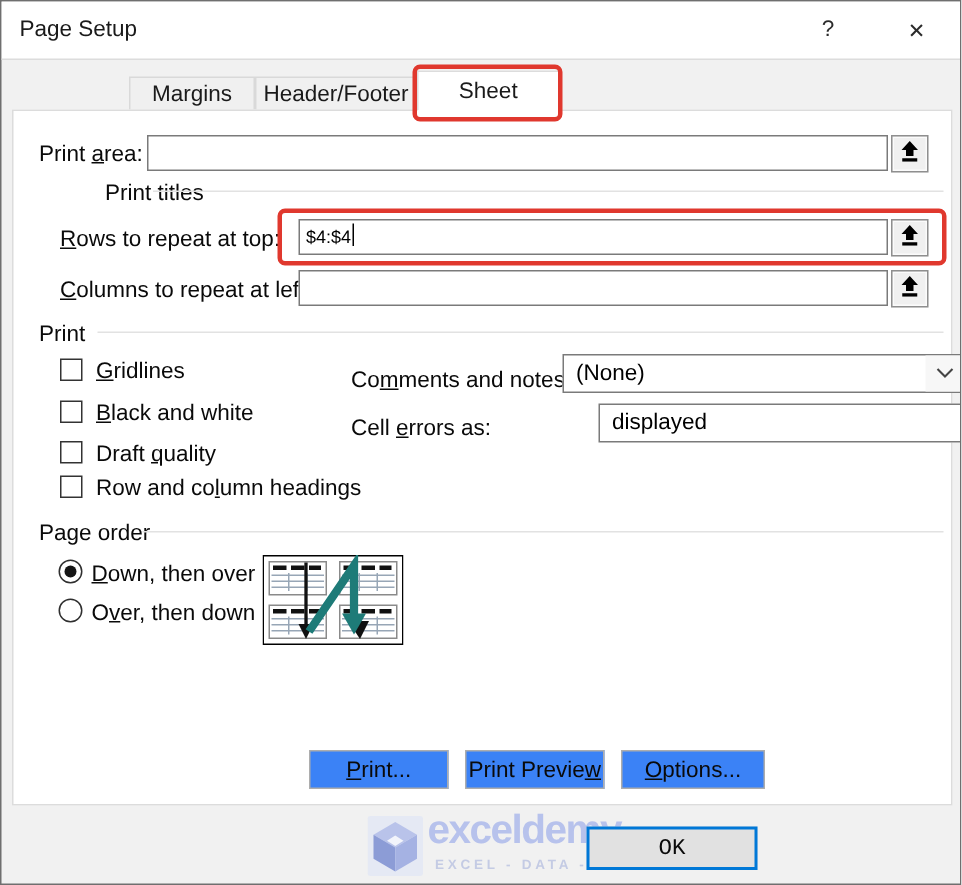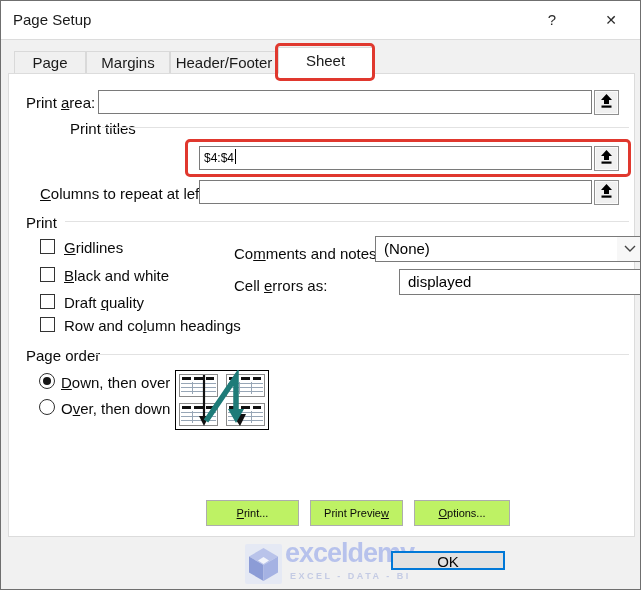--- a/index.html
+++ b/index.html
@@ -23,63 +23,63 @@
   .group-line{position:absolute;height:1px;background:#e2e2e2;}
   .textbox{position:absolute;height:24px;background:#fff;border:1px solid #7a7a7a;font-size:12px;color:#000;padding:2px 4px;line-height:18px;white-space:nowrap;overflow:hidden;}
   .caret{display:inline-block;width:1px;height:15px;background:#000;vertical-align:-2px;margin-left:1px;}
   .collapse-btn{position:absolute;width:25px;height:25px;background:#f0f0f0;border:1px solid #8f8f8f;box-shadow:inset 0 0 0 1px #fbfbfb;display:flex;align-items:center;justify-content:center;padding:0;}
   .checkbox{position:absolute;left:31px;width:15px;height:15px;background:#fff;border:1px solid #333;}
   .radio{position:absolute;left:30px;width:16px;height:16px;background:#fff;border:1px solid #2f2f2f;border-radius:50%;}
   .radio.selected::after{content:"";position:absolute;left:3px;top:3px;width:8px;height:8px;border-radius:50%;background:#151515;}
   .combo{position:absolute;width:268px;height:26px;background:#fff;border:1px solid #7a7a7a;font-size:15px;line-height:24px;padding-left:8px;color:#000;}
   .combo .chev{position:absolute;right:0;top:0;width:25px;height:24px;background:#f7f7f7;display:flex;align-items:center;justify-content:center;}
   .illus{position:absolute;left:166px;top:296px;width:94px;height:60px;}
-  .pane-btn{position:absolute;top:426px;height:26px;background:#bef264;border:1px solid #adadad;font-size:11px;color:#0a0a0a;padding:0;}
+  .pane-btn{position:absolute;top:426px;height:26px;background:#3b82f6;border:1px solid #adadad;font-size:15px;color:#0a0a0a;padding:0;}
   
-  .footer-btn{position:absolute;top:550px;height:19px;background:#e1e1e1;border:1px solid #adadad;font-size:15px;color:#0a0a0a;padding:0;z-index:4;}
+  .footer-btn{position:absolute;top:550px;height:29px;background:#e1e1e1;border:1px solid #adadad;font-size:15px;color:#0a0a0a;padding:0;z-index:4;font-family:Liberation Mono, monospace;}
   .btn-ok{left:390px;width:114px;border:2px solid var(--blue,#0078d7);}
   .btn-cancel{left:512px;width:121px;}
   
   .watermark{position:absolute;left:244px;top:541px;width:240px;height:46px;z-index:3;}
   .wm-brand{position:absolute;left:40px;top:-4px;font-size:27px;font-weight:bold;letter-spacing:-1px;color:#b7c2ec;}
   .wm-tagline{position:absolute;left:45px;top:29px;font-size:9px;letter-spacing:2.5px;color:#c4cbe4;font-weight:bold;}
   .wm-cube{position:absolute;left:0;top:2px;}
   u{text-decoration:underline;}
 </style>
 </head>
 <body>
 
 <div class="dialog">
 
   <div class="titlebar">
     <div class="title">Page Setup</div>
     <div class="tb-btn tb-help">?</div>
     <div class="tb-btn tb-close">✕</div>
   </div>
 
-  <div class="tab" style="left:13px;width:72px;">Page</div>
   <div class="tab" style="left:85px;width:84px;">Margins</div>
   <div class="tab" style="left:169px;width:108px;">Header/Footer</div>
   <div class="tab selected" style="left:277px;width:95px;">Sheet</div>
   <div class="annot annot-tab"></div>
 
   <div class="pane">
 
     <div class="lbl" style="left:17px;top:20px;">Print <u>a</u>rea:</div>
     <div class="textbox" style="left:89px;top:16px;width:494px;"><span></span></div>
     <button class="collapse-btn" style="left:585px;top:16px;">
       <span><svg width="13" height="15" viewBox="0 0 13 15">
             <path d="M6.5 0 L12 6 H9 V10 H4 V6 H1 Z" fill="#000"></path>
             <rect x="1.5" y="11.5" width="10" height="2.2" fill="#000"></rect>
           </svg></span>
     </button>
 
     <div class="lbl" style="left:17px;top:46px;margin-left:44px;">Print titles</div>
     <div class="group-line" style="left:93px;top:53px;width:527px;"></div>
 
+    <div class="lbl" style="left:31px;top:77px;"><u>R</u>ows to repeat at top:</div>
     <div class="textbox" style="left:190px;top:72px;width:393px;"><span>$4:$4</span><span class="caret"></span></div>
     <button class="collapse-btn" style="left:585px;top:72px;">
       <span><svg width="13" height="15" viewBox="0 0 13 15">
             <path d="M6.5 0 L12 6 H9 V10 H4 V6 H1 Z" fill="#000"></path>
             <rect x="1.5" y="11.5" width="10" height="2.2" fill="#000"></rect>
           </svg></span>
     </button>
     <div class="annot annot-rows"></div>
 
     <div class="lbl" style="left:31px;top:111px;"><u>C</u>olumns to repeat at left:</div>

